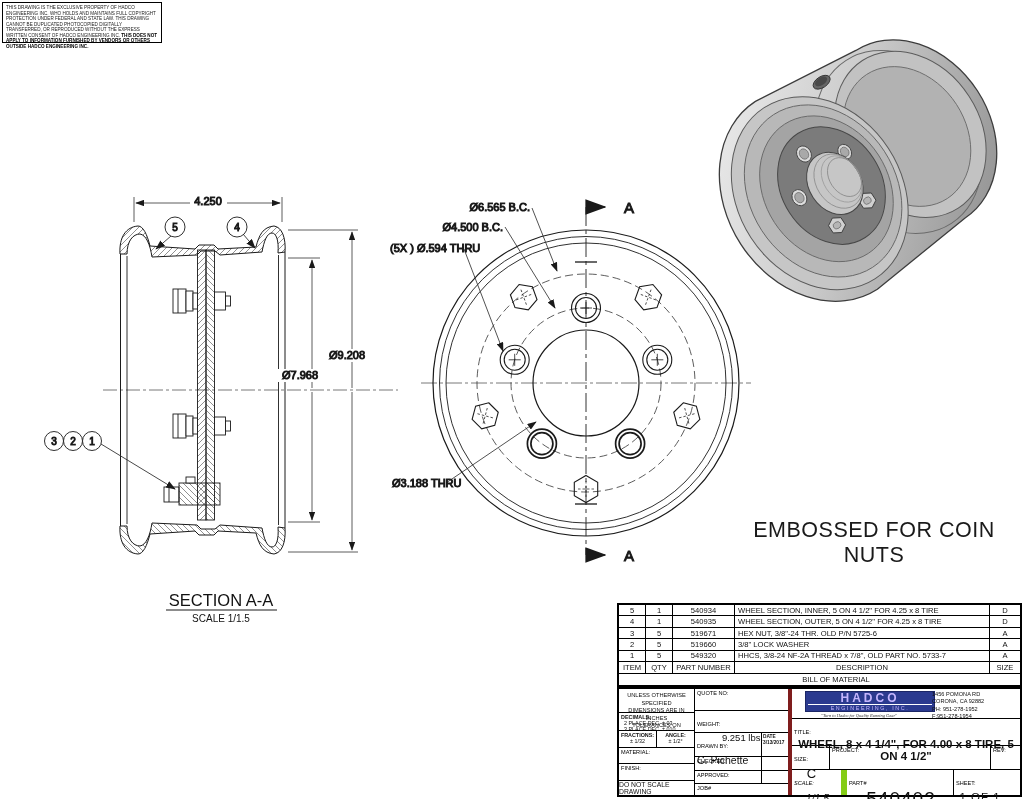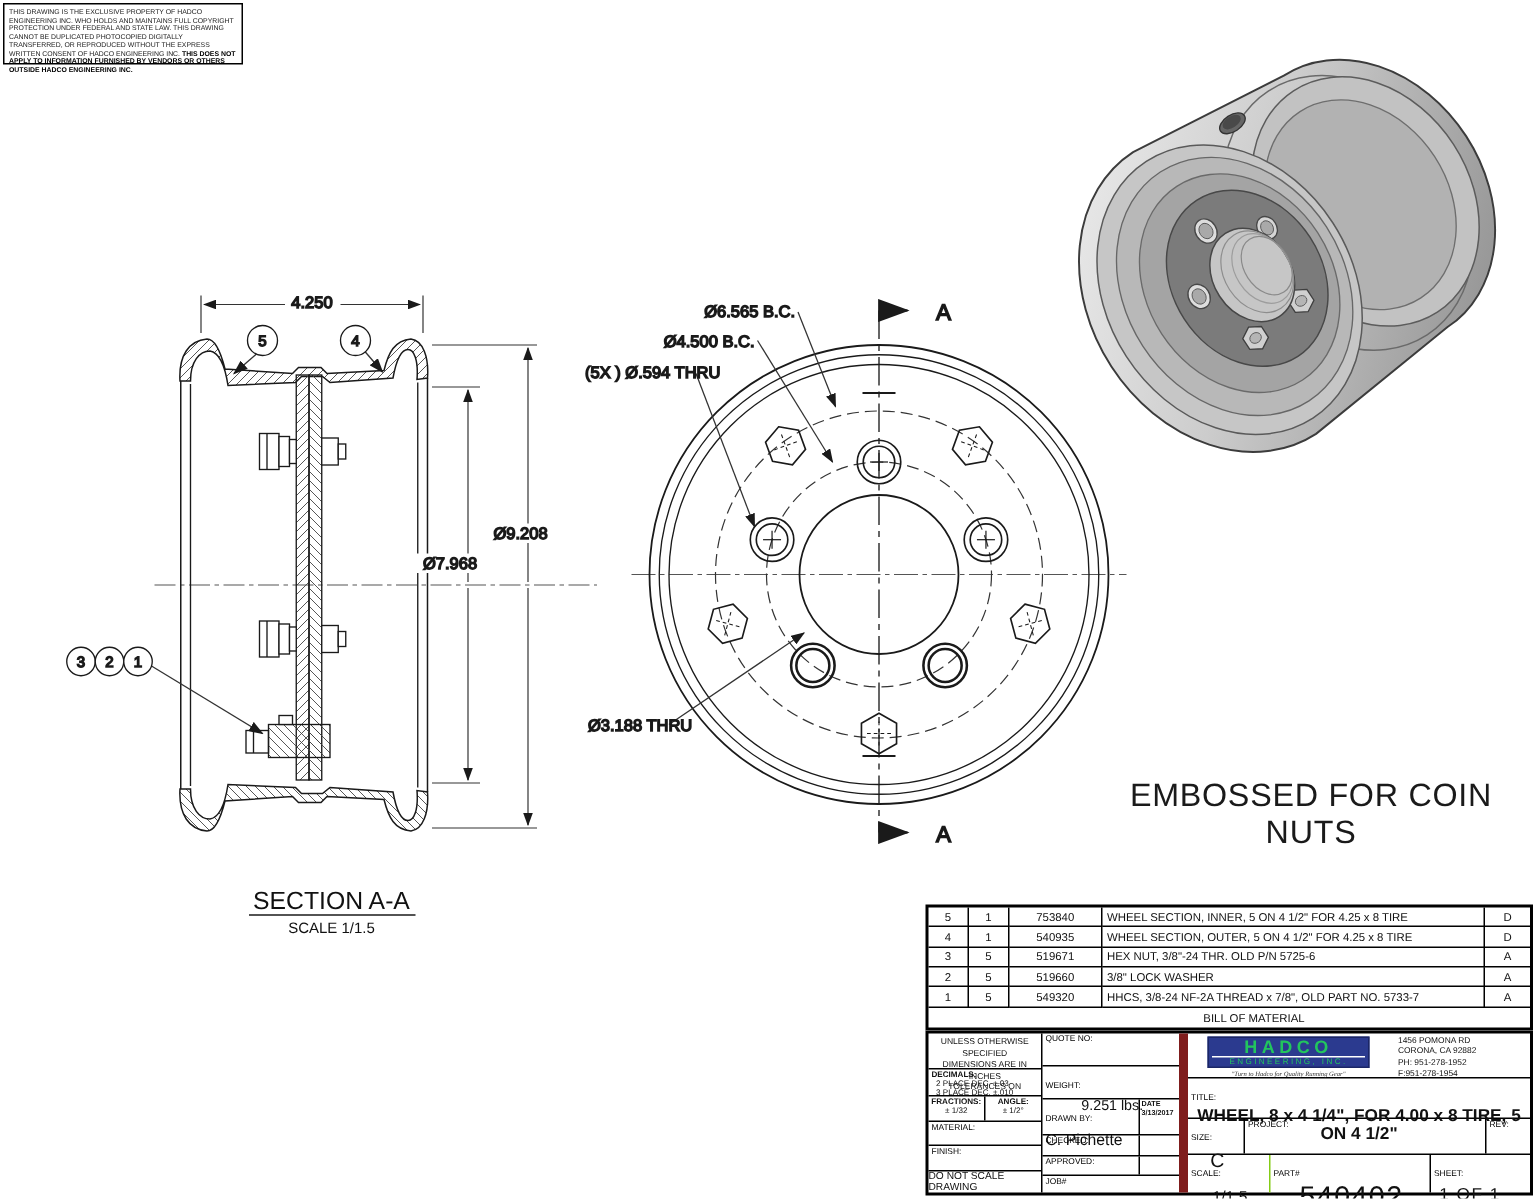--- a/index.html
+++ b/index.html
@@ -27,21 +27,21 @@
   .bc.item{width:27px;} .bc.qty{width:27px;} .bc.part{width:62px;}
   .bc.desc{flex:1;justify-content:flex-start;padding-left:3px;}
   .bc.size{width:30px;border-right:none;}
   .bom-caption{border-bottom:none;justify-content:center;width:100%;border-right:none;padding-left:33px;}
 
   
   .tb{position:absolute;left:617px;top:687px;width:405px;height:110px;
     border:2px solid #000;box-sizing:border-box;display:flex;background:#fff;}
   .tb *{box-sizing:border-box;}
   .tb-left{width:76px;border-right:1px solid #000;display:flex;flex-direction:column;}
-  .tb-mid{width:97px;border-right:6px solid #7f1d1d;display:flex;flex-direction:column;}
+  .tb-mid{width:97px;border-right:4px solid #7f1d1d;display:flex;flex-direction:column;}
   .tb-right{flex:1;display:flex;flex-direction:column;}
   .lbl{font-size:5.6px;color:#000;}
   .row-b{border-bottom:1px solid #000;}
 
   .tl-spec{height:24px;text-align:center;font-size:5.7px;line-height:1.32;padding-top:3px;}
   .tl-dec{height:18px;font-size:5.4px;padding:1px 0 0 2px;line-height:1.15;}
   .tl-frac{height:17px;display:flex;}
   .tl-frac>div{flex:1;text-align:center;font-size:5.4px;padding-top:1px;}
   .tl-frac>div:first-child{border-right:1px solid #000;}
   .tl-mat{height:16px;padding:1px 0 0 2px;}
@@ -57,38 +57,38 @@
   .tm-drawn .who .val{font-size:10.5px;font-weight:normal;margin-top:2px;}
   .tm-date{width:27px;border-left:1px solid #000;padding:1px 1px 0 1px;
     font-size:4.8px;font-weight:bold;line-height:1.3;}
   .tm-checked{height:14px;display:flex;}
   .tm-approved{height:13px;display:flex;}
   .tm-sub{flex:1;padding:1px 0 0 2px;}
   .tm-stub{width:27px;border-left:1px solid #000;}
   .tm-job{height:11px;padding:1px 0 0 2px;}
 
   .tr-logo{height:30px;position:relative;}
-  .logo-box{position:absolute;left:13px;top:2px;width:108px;height:21px;
-    background:#2b3a8f;color:#22c55e;text-align:center;border:1px solid #1b2666;}
+  .logo-box{position:absolute;left:13px;top:2px;width:130px;height:21px;
+    background:#2b3a8f;color:#c4b5fd;text-align:center;border:1px solid #1b2666;}
   .logo-name{font-size:12px;font-weight:bold;letter-spacing:3px;line-height:12px;}
   .logo-sub{font-size:5.4px;letter-spacing:1.6px;line-height:6px;border-top:.8px solid #fff;
     margin:0 2px;}
   .tagline{position:absolute;left:10px;top:24px;width:114px;text-align:center;
     font-family:"Liberation Serif",serif;font-style:italic;font-size:4.4px;color:#333;}
   .addr{position:absolute;left:140px;top:2px;font-size:5.6px;line-height:1.3;}
   .tr-title{height:27px;padding:1px 2px 0 2px;}
   .tr-title .val{font-size:11.5px;font-weight:bold;text-align:center;line-height:1.05;
     margin-top:0px;}
   .tr-sizerow{height:24px;display:flex;}
   .size-cell{width:38px;border-right:1px solid #000;padding:1px 0 0 2px;}
   .size-cell .val{font-size:13px;text-align:center;margin-top:1px;}
   .proj-cell{flex:1;padding:1px 0 0 2px;}
   .rev-cell{width:30px;border-left:1px solid #000;padding:1px 0 0 2px;}
   .tr-scalerow{height:25px;display:flex;}
-  .scale-cell{width:55px;border-right:1px solid #84cc16;padding:1px 0 0 2px;}
+  .scale-cell{width:55px;border-right:6px solid #84cc16;padding:1px 0 0 2px;font-style:italic;}
   .scale-cell .val{font-size:10.5px;text-align:center;margin-top:3px;}
   .part-cell{flex:1;padding:1px 0 0 2px;position:relative;}
   .part-cell .val{font-size:19px;text-align:center;margin-top:-1px;letter-spacing:1px;}
   .sheet-cell{width:67px;border-left:1px solid #000;padding:1px 16px 0 2px;}
   .sheet-cell .val{font-size:11.5px;text-align:center;margin-top:2px;letter-spacing:1px;}
 </style>
 </head>
 <body>
 
 <svg width="1024" height="650" viewBox="0 0 1024 650" style="position:absolute;left:0;top:0;">
@@ -355,21 +355,21 @@
 <div class="disclaimer">
   <span>THIS DRAWING IS THE EXCLUSIVE PROPERTY OF HADCO ENGINEERING INC. WHO HOLDS AND MAINTAINS FULL COPYRIGHT PROTECTION UNDER FEDERAL AND STATE LAW. THIS DRAWING CANNOT BE DUPLICATED PHOTOCOPIED DIGITALLY TRANSFERRED, OR REPRODUCED WITHOUT THE EXPRESS WRITTEN CONSENT OF HADCO ENGINEERING INC. </span><b>THIS DOES NOT APPLY TO INFORMATION FURNISHED BY VENDORS OR OTHERS OUTSIDE HADCO ENGINEERING INC.</b>
 </div>
 
 <div class="coin-note">EMBOSSED FOR COIN NUTS</div>
 
 <div class="bom">
   <div class="bom-row">
     <div class="bc item">5</div>
     <div class="bc qty">1</div>
-    <div class="bc part">753840</div>
+    <div class="bc part">540934</div>
     <div class="bc desc">WHEEL SECTION, INNER, 5 ON 4 1/2" FOR 4.25 x 8 TIRE</div>
     <div class="bc size">D</div>
   </div>
   <div class="bom-row">
     <div class="bc item">4</div>
     <div class="bc qty">1</div>
     <div class="bc part">540935</div>
     <div class="bc desc">WHEEL SECTION, OUTER, 5 ON 4 1/2" FOR 4.25 x 8 TIRE</div>
     <div class="bc size">D</div>
   </div>
@@ -386,20 +386,27 @@
     <div class="bc part">519660</div>
     <div class="bc desc">3/8" LOCK WASHER</div>
     <div class="bc size">A</div>
   </div>
   <div class="bom-row">
     <div class="bc item">1</div>
     <div class="bc qty">5</div>
     <div class="bc part">549320</div>
     <div class="bc desc">HHCS, 3/8-24 NF-2A THREAD x 7/8", OLD PART NO. 5733-7</div>
     <div class="bc size">A</div>
+  </div>
+  <div class="bom-row">
+    <div class="bc item">ITEM</div>
+    <div class="bc qty">QTY</div>
+    <div class="bc part">PART NUMBER</div>
+    <div class="bc desc" style="justify-content:center;padding-left:0;">DESCRIPTION</div>
+    <div class="bc size">SIZE</div>
   </div>
   <div class="bom-row">
     <div class="bc bom-caption">BILL OF MATERIAL</div>
   </div>
 </div>
 
 <div class="tb">
 
   <div class="tb-left">
     <div class="tl-spec row-b">

